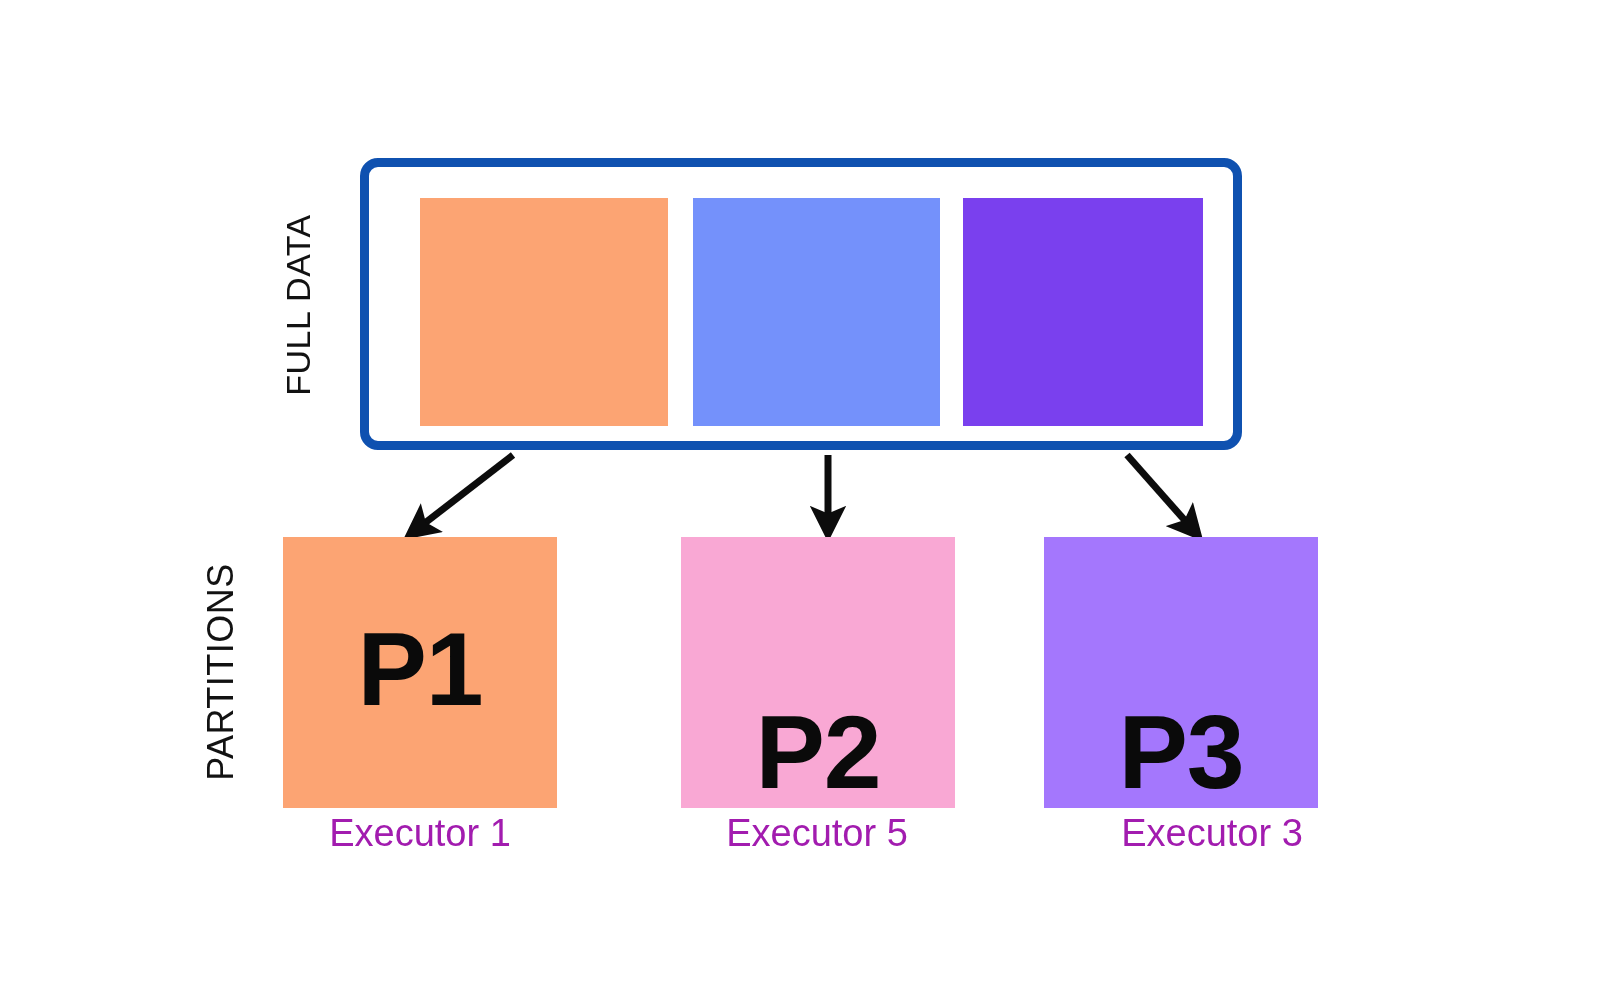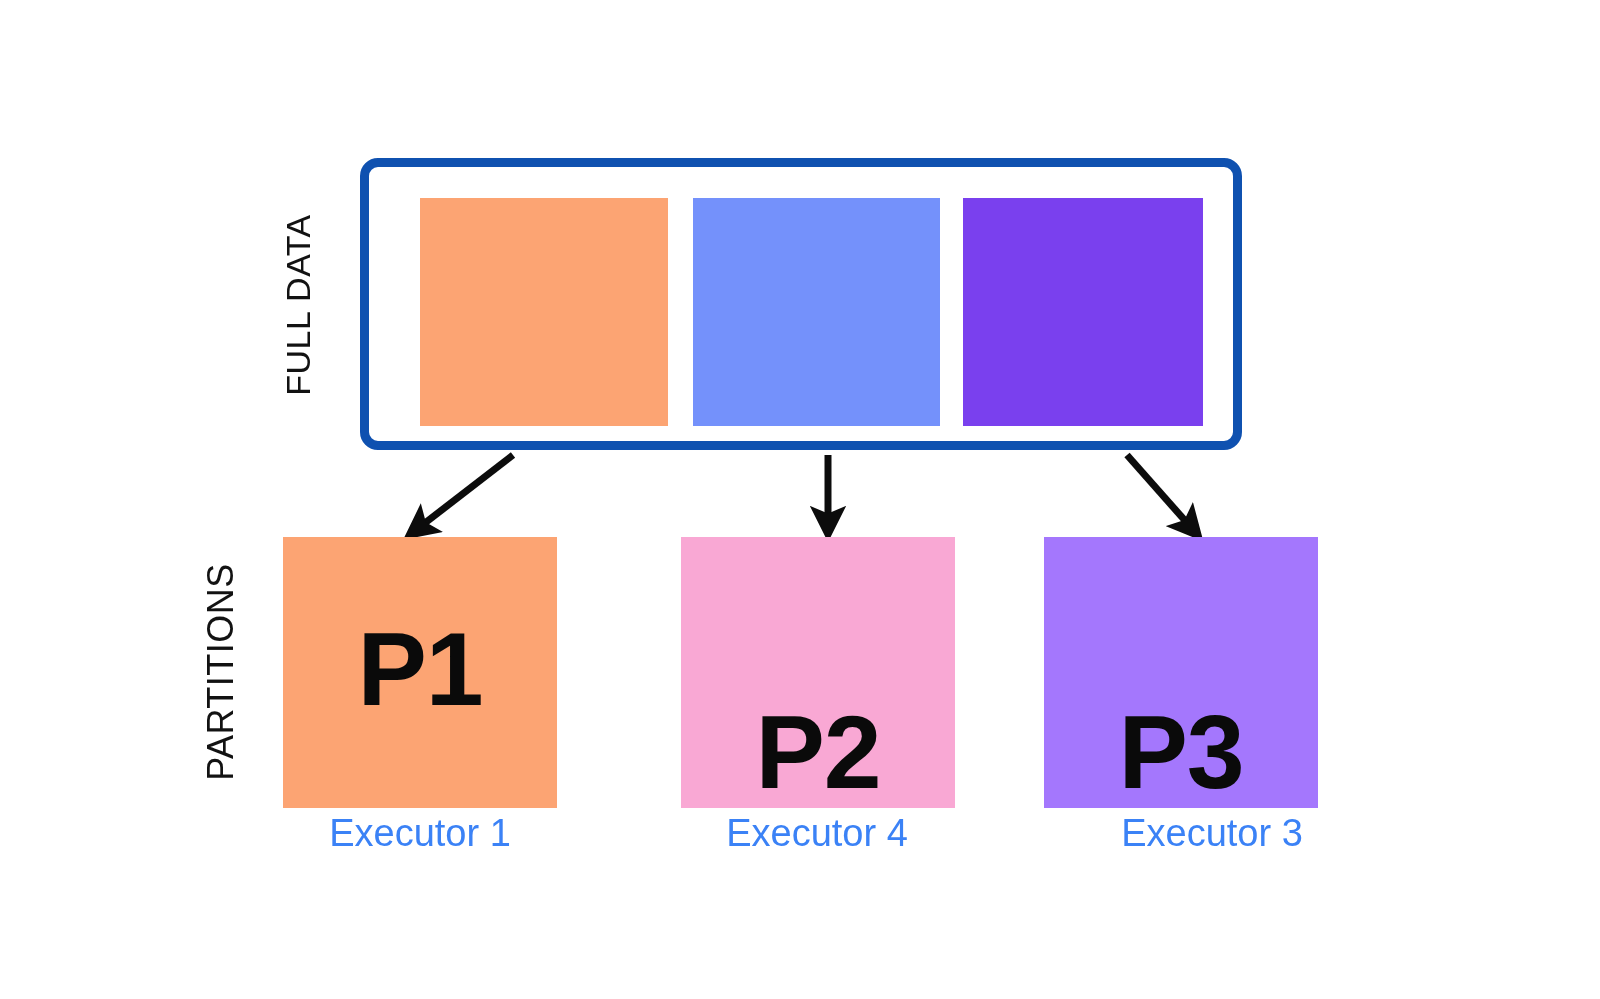--- a/index.html
+++ b/index.html
@@ -103,21 +103,21 @@
     letter-spacing: -1px;
     transform: translateY(-4px);
   }
 
   .executor-label {
     position: absolute;
     top: 812px;
     width: 320px;
     text-align: center;
     font-size: 38px;
-    color: #3b82f6;
+    color: #a21caf;
     white-space: nowrap;
   }
   #executor-label-1 { left: 260px; }
   #executor-label-2 { left: 657px; }
   #executor-label-3 { left: 1052px; }
 </style>
 </head>
 <body>
 
 <div class="stage">
@@ -147,16 +147,16 @@
     <span class="partition-label">P1</span>
   </div>
   <div class="partition" id="partition-2">
     <span class="partition-label">P2</span>
   </div>
   <div class="partition" id="partition-3">
     <span class="partition-label">P3</span>
   </div>
 
   <div class="executor-label" id="executor-label-1">Executor 1</div>
-  <div class="executor-label" id="executor-label-2">Executor 4</div>
+  <div class="executor-label" id="executor-label-2">Executor 5</div>
   <div class="executor-label" id="executor-label-3">Executor 3</div>
 
 </div>
 
 </body></html>

